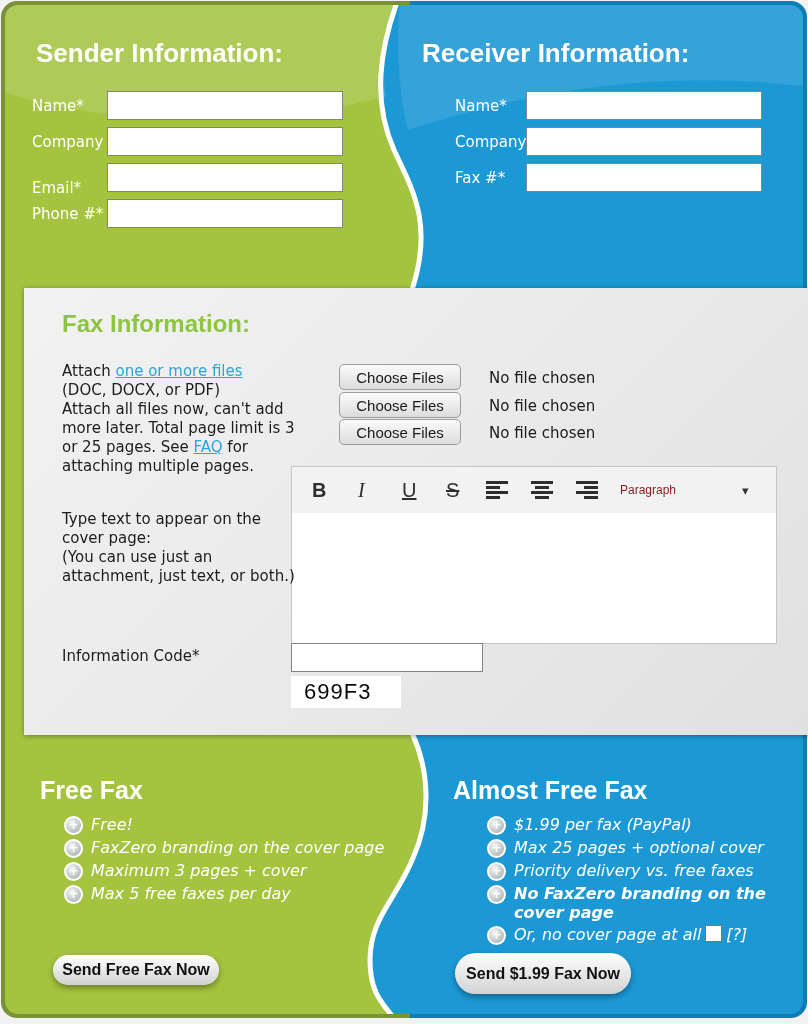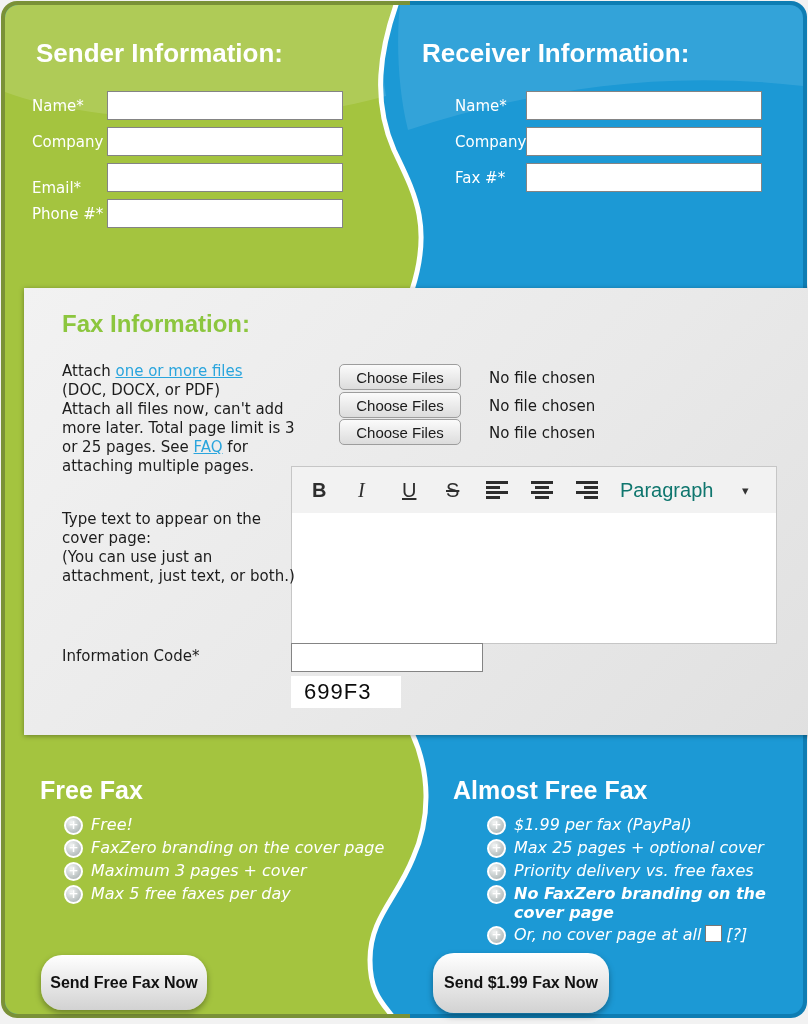--- a/index.html
+++ b/index.html
@@ -57,21 +57,21 @@
       color:#2e2e2e;font-size:20px;cursor:pointer;}
   .tb-b{font-weight:bold;font-family:"Liberation Sans",sans-serif;}
   .tb-i{font-style:italic;font-family:"Liberation Serif",serif;}
   .tb-u{text-decoration:underline;font-family:"Liberation Sans",sans-serif;}
   .tb-s{text-decoration:line-through;font-family:"Liberation Sans",sans-serif;}
   .align{width:22px;cursor:pointer;}
   .align i{display:block;height:2.5px;background:#2e2e2e;margin:2.5px 0;}
   .align .short{width:14px;}
   .align-center .short{margin-left:auto;margin-right:auto;}
   .align-right .short{margin-left:auto;}
-  .paragraph-label{font-size:20px;color:#0f766e;font-family:"Liberation Sans",sans-serif;}
+  .paragraph-label{font-size:12px;color:#7f1d1d;font-family:"Liberation Sans",sans-serif;}
   .caret{font-size:13px;color:#333;}
   #editor-body{position:absolute;left:0;top:46px;right:0;bottom:0;background:#fff;cursor:text;}
   .conf-input{
     position:absolute;width:178px;height:27px;background:#fff;
     border:1px solid #848484;font-size:15px;padding:0 6px;outline:none;
   }
   #captcha-box{
     left:267px;top:388px;width:110px;height:32px;background:#ffffff;
     display:flex;align-items:center;padding-left:13px;box-sizing:border-box;
   }
@@ -249,21 +249,21 @@
   <div class="bullet-row">
     <span class="plus">+</span>
     <span class="bullet-text">Maximum 3 pages + cover</span>
   </div>
   <div class="bullet-row">
     <span class="plus">+</span>
     <span class="bullet-text">Max 5 free faxes per day</span>
   </div>
 </div>
 
-<button class="pill-btn" style="left:41px;top:955px;width:166px;height:55px;z-index:2">Send Free Fax Now</button>
+<button class="pill-btn" style="left:53px;top:955px;width:166px;height:30px;z-index:2">Send Free Fax Now</button>
 
 <div class="abs promo-heading" style="left:453px;top:776px;z-index:2">Almost Free Fax</div>
 
 <div class="abs bullet-list" style="left:487px;top:815px;z-index:2">
   <div class="bullet-row">
     <span class="plus">+</span>
     <span class="bullet-text">$1.99 per fax (PayPal)</span>
   </div>
   <div class="bullet-row">
     <span class="plus">+</span>
@@ -278,13 +278,13 @@
     <span class="bullet-text bold-bullet" style="width:300px">No FaxZero branding on the cover page</span>
   </div>
   <div class="bullet-row">
     <span class="plus">+</span>
     <span class="bullet-text">
       <span>Or, no cover page at all</span><span class="checkbox"></span><a class="help-link">[?]</a>
     </span>
   </div>
 </div>
 
-<button class="pill-btn" style="left:433px;top:953px;width:176px;height:60px;z-index:2">Send $1.99 Fax Now</button>
+<button class="pill-btn" style="left:455px;top:953px;width:176px;height:41px;z-index:2">Send $1.99 Fax Now</button>
 
 </body></html>

